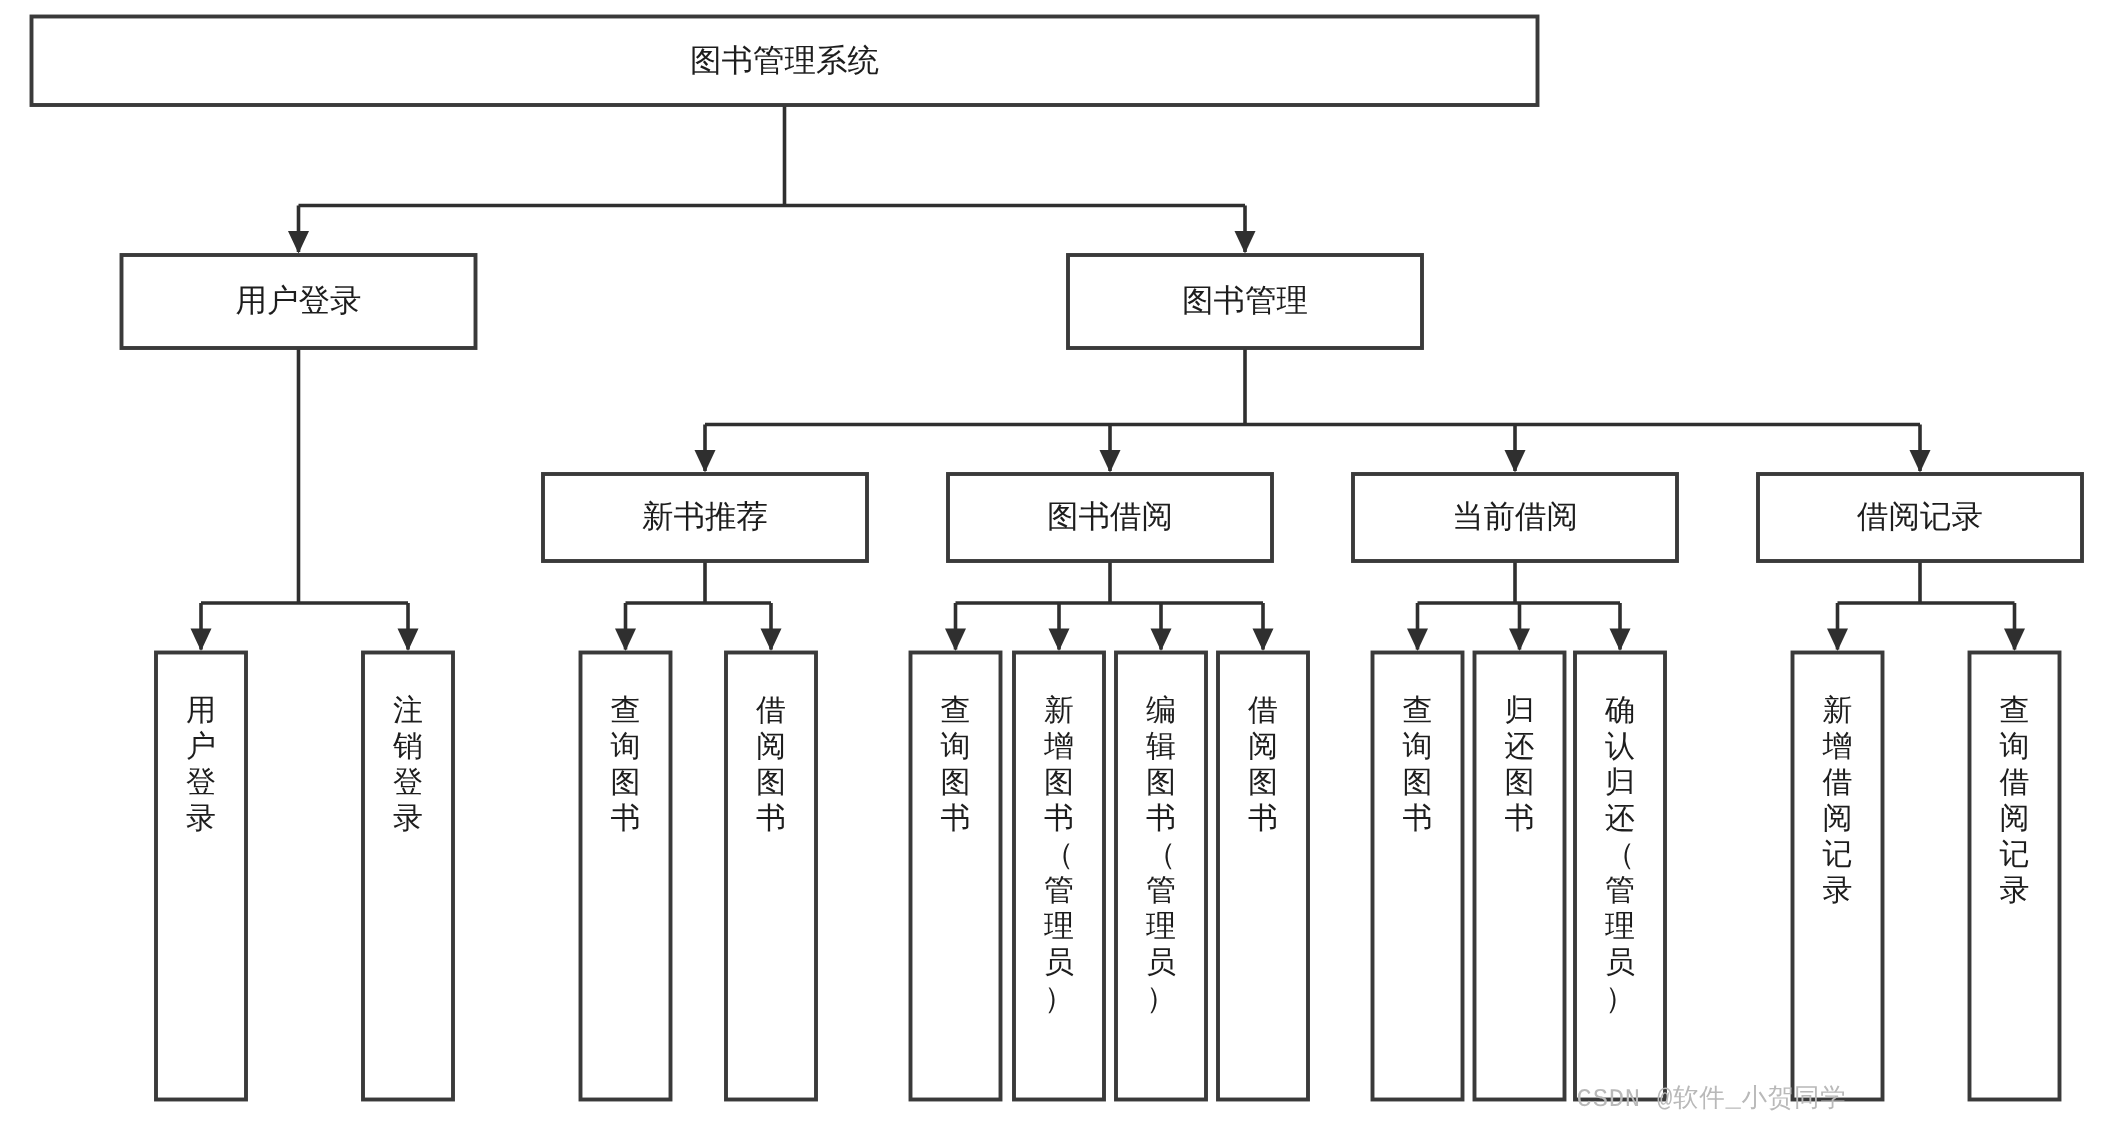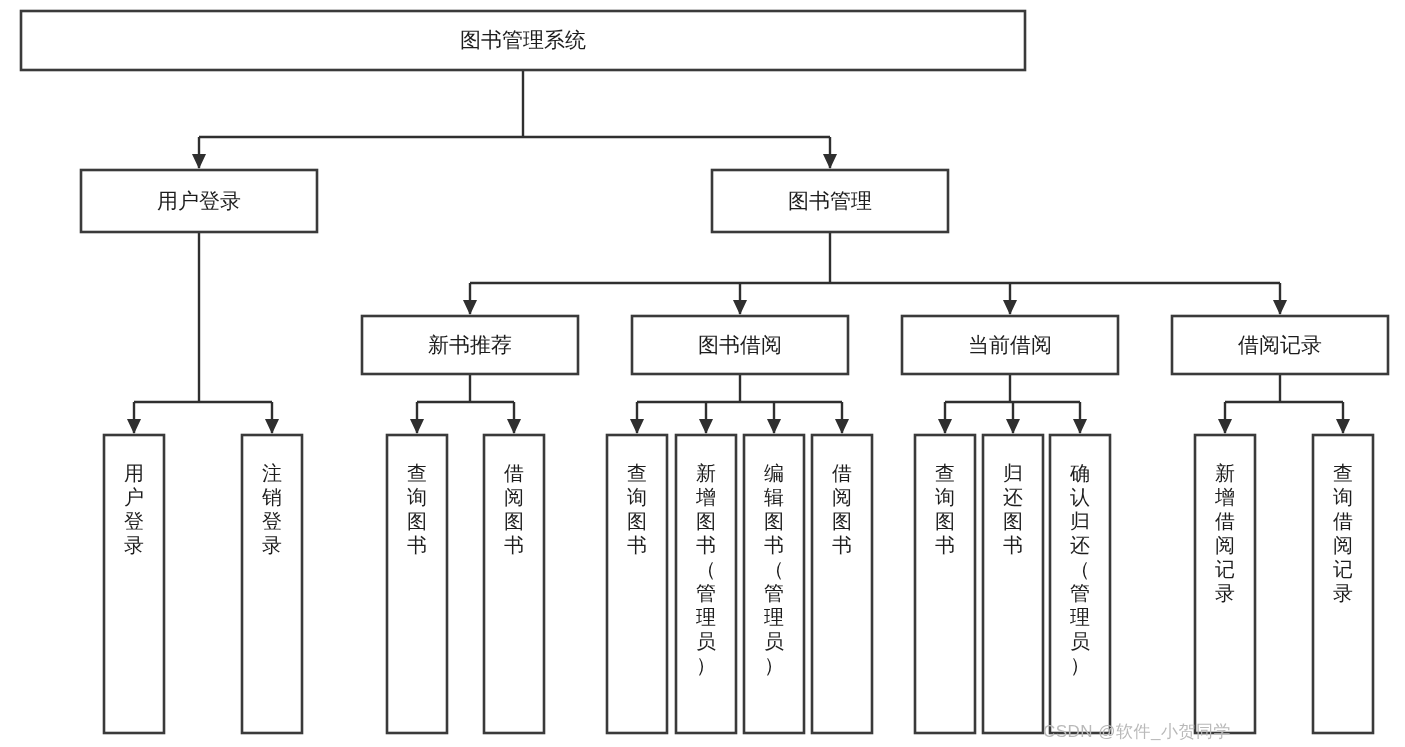--- a/index.html
+++ b/index.html
@@ -48,21 +48,21 @@
   .arrow-head {
     fill: #2f2f2f;
     stroke: none;
   }
   .watermark {
     position: absolute;
     right: 8px;
     bottom: 4px;
     font-size: 17px;
     color: #b9b9b9;
-    font-family: Liberation Sans, sans-serif;
+    font-family: Liberation Mono, monospace;
     white-space: nowrap;
     letter-spacing: 0.5px;
     user-select: none;
   }
 </style>
 </head>
 <body>
 
 <div id="diagram-root">
   <svg id="flowchart" viewBox="0 0 1405 747">

